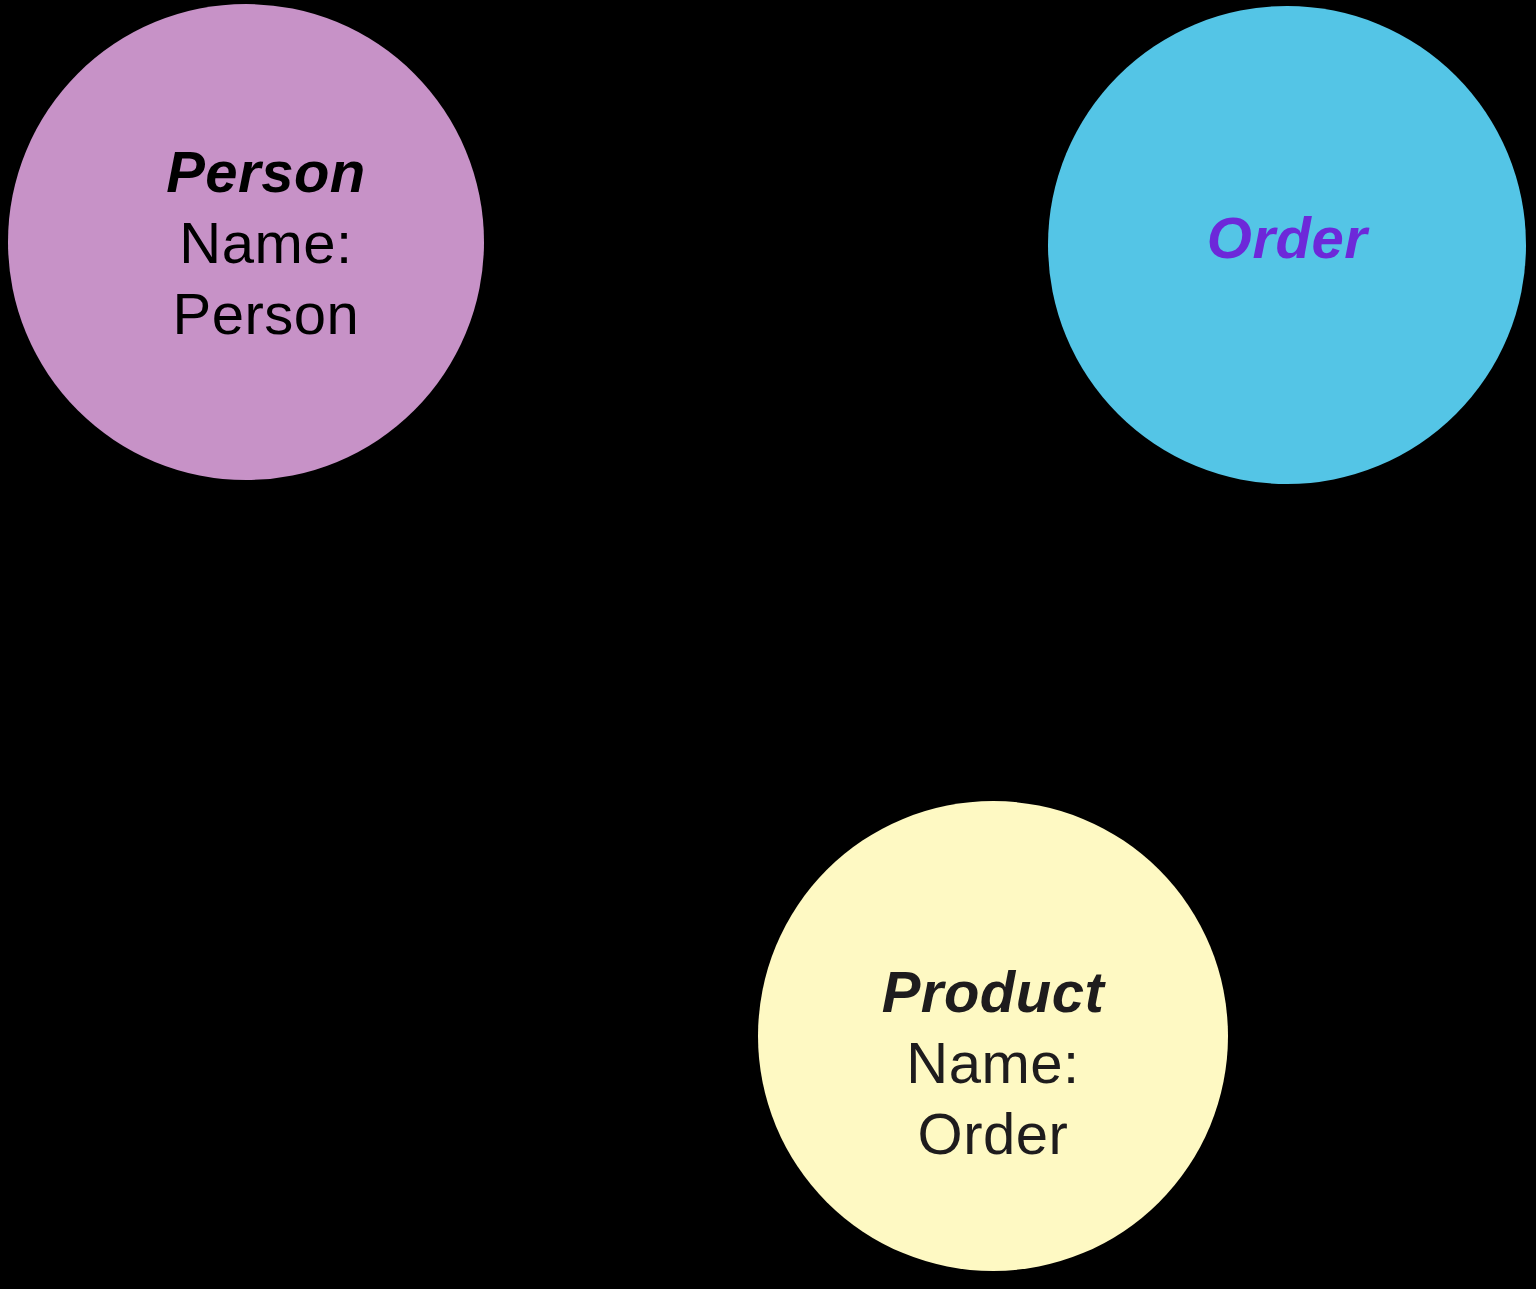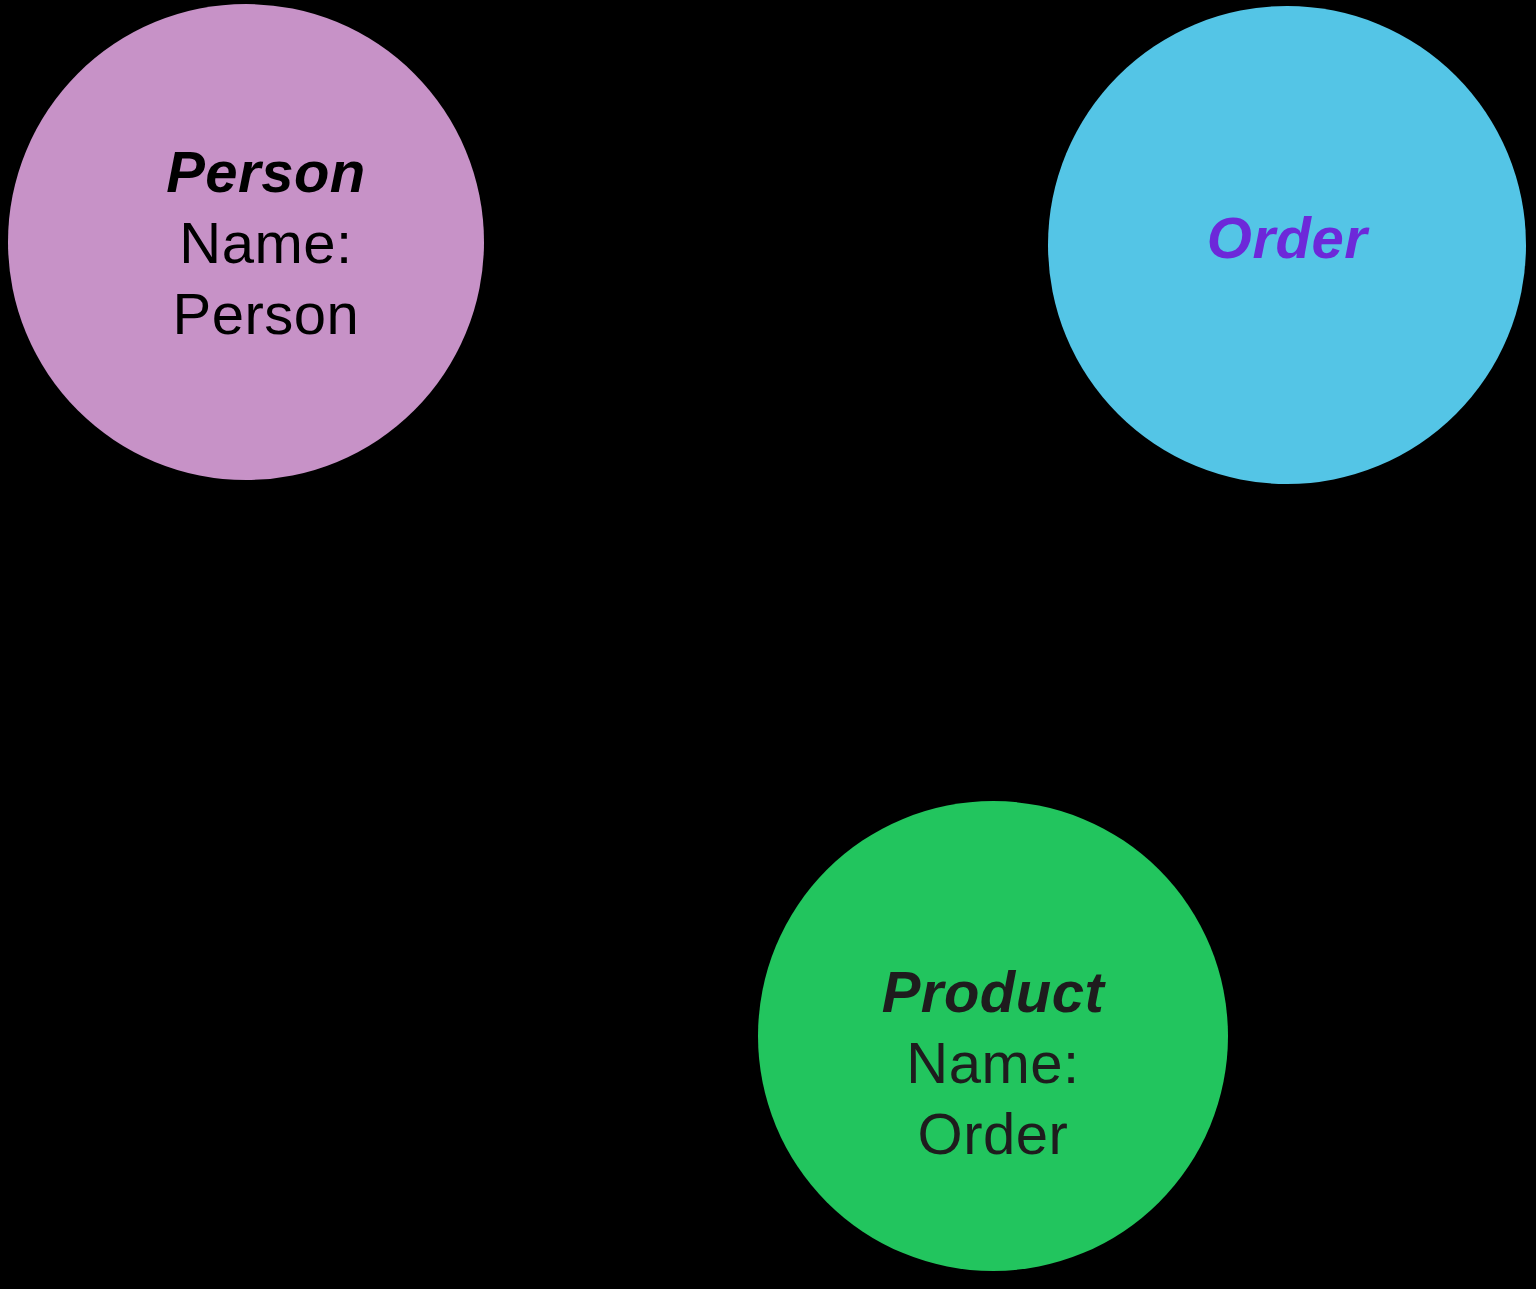--- a/index.html
+++ b/index.html
@@ -72,21 +72,21 @@
       <div class="node-prop">Person</div>
     </div>
   </div>
 
   <div class="node node-order" style="background-color: rgb(84, 197, 230);">
     <div class="node-text" style="color: #6d28d9;">
       <div class="node-label">Order</div>
     </div>
   </div>
 
-  <div class="node node-product" style="background-color: #22c55e;">
+  <div class="node node-product" style="background-color: #fef9c3;">
     <div class="node-text" style="color: rgb(30, 28, 29);">
       <div class="node-label">Product</div>
       <div class="node-prop">Name:</div>
       <div class="node-prop">Order</div>
     </div>
   </div>
 
 </div>
 
 </body></html>

